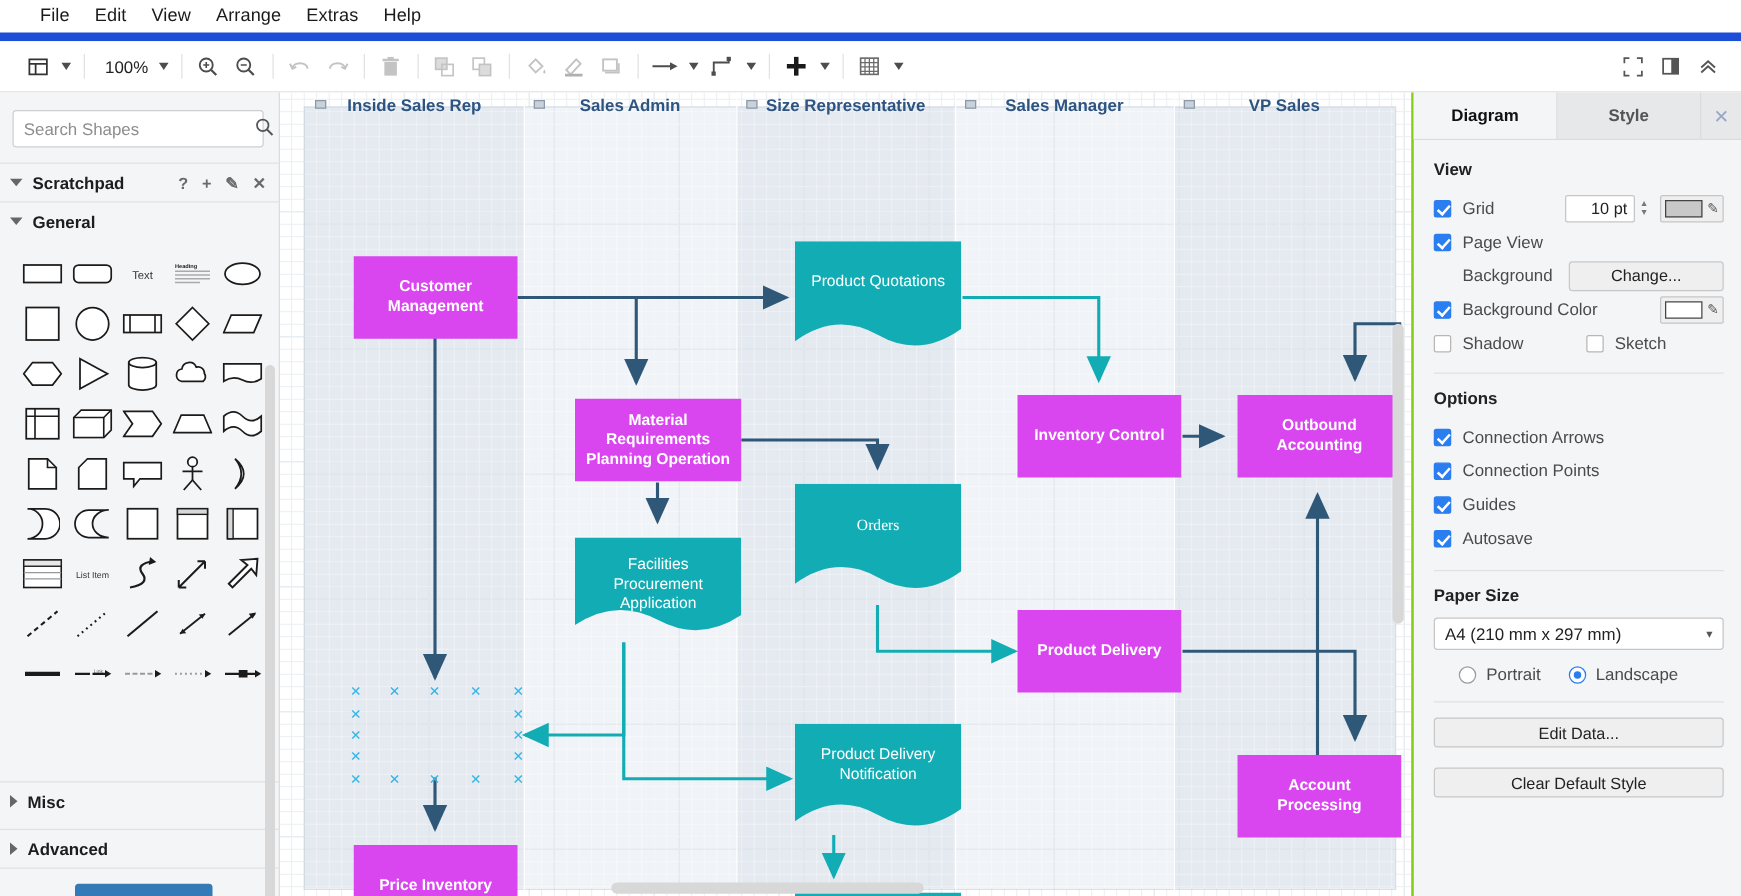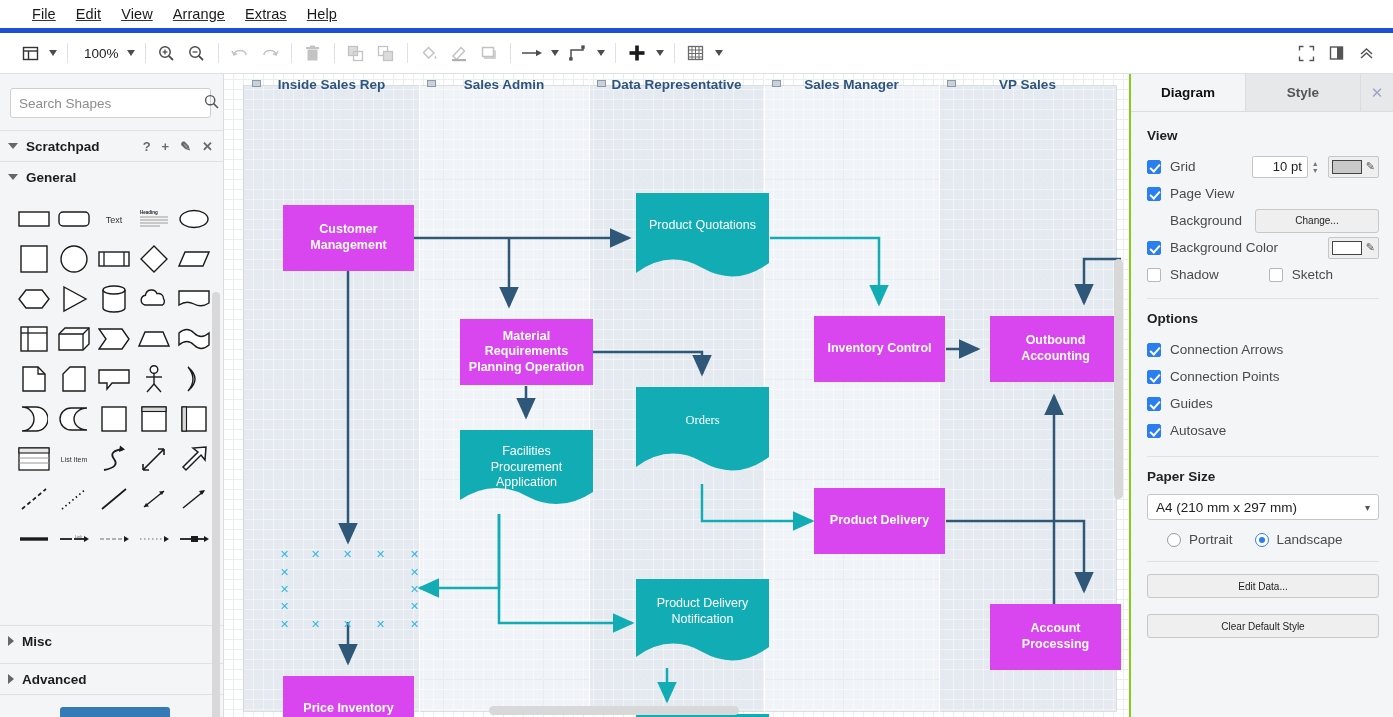--- a/index.html
+++ b/index.html
@@ -14,22 +14,21 @@
     background: #fff;
   }
   #app { position: relative; width: 1393px; height: 717px; }
 
   
   #menubar {
     position: absolute; left:0; top:0; width:1393px; height:33px;
     background:#ffffff;
     display:flex; align-items:center;
     padding-left:22px;
-    border-bottom:5px solid #1d4ed8;
-    text-decoration:underline;
+    border-bottom:7px solid #1d4ed8;
   }
   .menu-item {
     font-size:14.5px; color:#1a1a1a; padding:3px 10px; cursor:default;
     letter-spacing:.1px;
   }
 
   
   #toolbar {
     position:absolute; left:0; top:33px; width:1393px; height:41px;
     background:#ffffff; border-bottom:1px solid #e0e0e0;
@@ -226,21 +225,21 @@
   .swatchwrap {
     display:flex; align-items:center; margin-left:6px;
     border:1px solid #c6c6c6; border-radius:2px; background:#efefef;
     height:22px; padding:0 3px;
   }
   .swatch { width:30px; height:14px; border:1px solid #444; }
   .dropper { margin-left:4px; color:#555; font-size:11px; }
   .btn {
     background:#efefef; border:1px solid #c8c8c8; border-radius:3px;
     height:24px; display:flex; align-items:center; justify-content:center;
-    font-size:10px; color:#222; cursor:pointer;
+    font-size:13px; color:#222; cursor:pointer;
   }
   #btn-change { width:124px; margin-left:auto; }
   .rp-sep { height:1px; background:#e1e1e1; margin:10px 0 0 0; }
   #paper-select {
     width:232px; height:26px; background:#fff; border:1px solid #c6c6c6;
     border-radius:3px; display:flex; align-items:center; padding:0 8px;
     font-size:13.5px; color:#222; margin-top:6px; cursor:pointer;
   }
   #paper-select .chev { margin-left:auto; color:#555; font-size:10px; }
   .radio {
@@ -782,21 +781,21 @@
       <span>Inside Sales Rep</span>
     </div>
     <div class="lane-collapse" style="left:28px;"></div>
 
     <div class="lane-head" style="left:195px;width:170px;">
       <span>Sales Admin</span>
     </div>
     <div class="lane-collapse" style="left:203px;"></div>
 
     <div class="lane-head" style="left:365px;width:175px;">
-      <span>Data Representative</span>
+      <span>Size Representative</span>
     </div>
     <div class="lane-collapse" style="left:373px;"></div>
 
     <div class="lane-head" style="left:540px;width:175px;">
       <span>Sales Manager</span>
     </div>
     <div class="lane-collapse" style="left:548px;"></div>
 
     <div class="lane-head" style="left:715px;width:177px;">
       <span>VP Sales</span>

